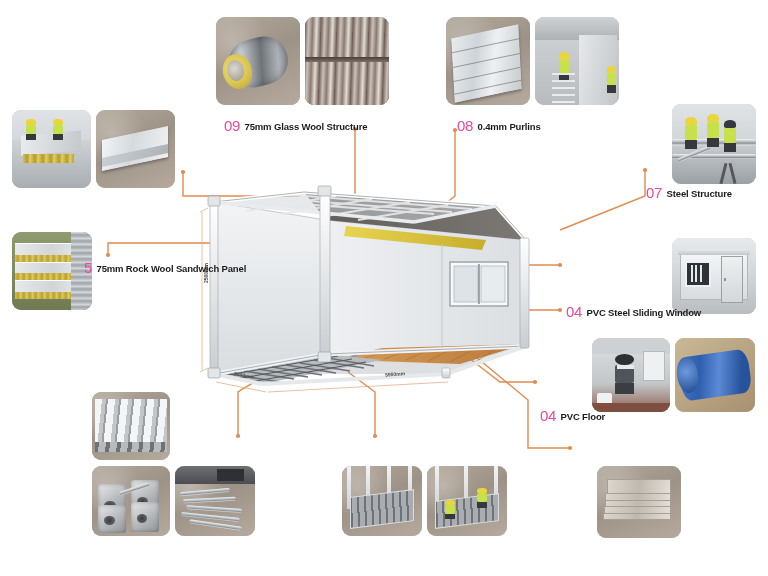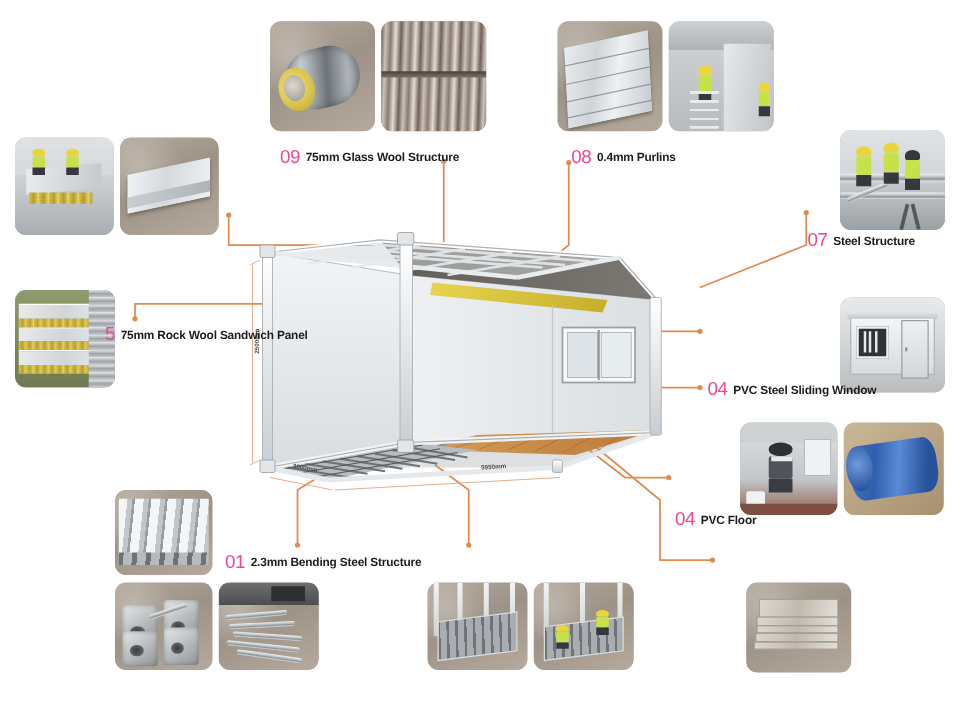--- a/index.html
+++ b/index.html
@@ -605,20 +605,16 @@
     <span class="num">04</span>
     <span class="txt">PVC Steel Sliding Window</span>
   </div>
 
   <div class="callout" style="left:540px; top:378px;margin-top:28px;">
     <span class="num">04</span>
     <span class="txt">PVC Floor</span>
   </div>
 
 
-  <div class="callout" style="left:180px; top:440px;">
-    <span class="num">01</span>
-    <span class="txt">2.3mm Bending Steel Structure</span>
-  </div>
 
 
 
 </div>
 
 </body></html>

